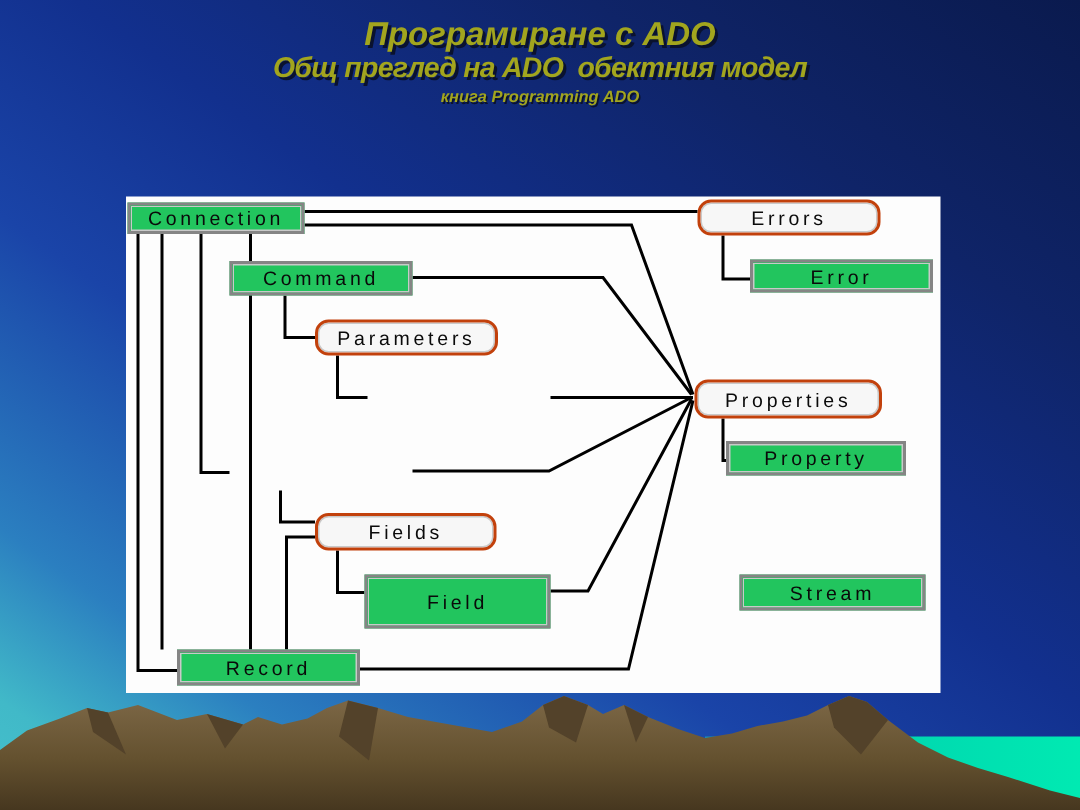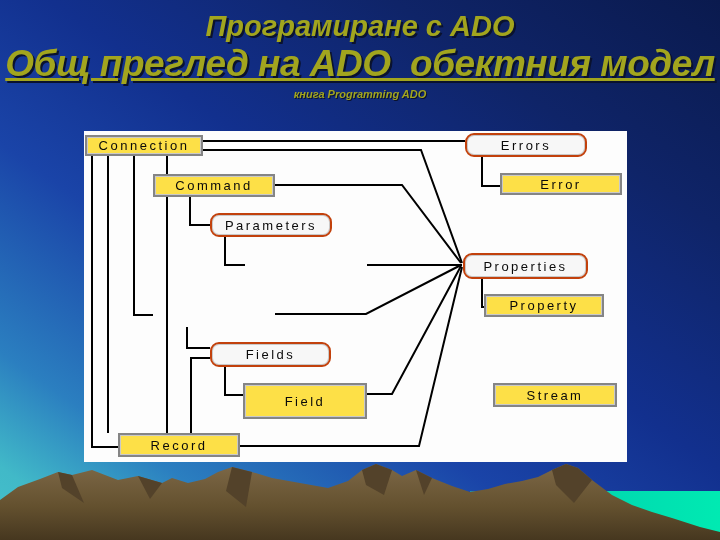--- a/index.html
+++ b/index.html
@@ -2,27 +2,27 @@
 <html><head>
 <meta charset="utf-8">
 <style>
   html,body{margin:0;padding:0;}
   body{width:720px;height:540px;overflow:hidden;position:relative;
        font-family:"Liberation Sans",sans-serif;}
   .slide{position:absolute;inset:0;width:720px;height:540px;
        background:linear-gradient(215deg,#0a1a4e 0%,#0f2468 22%,#12308e 45%,#1a44a8 62%,#2b7fc0 82%,#41b9c8 93%,#45c2cc 100%);}
   .titleblock{position:absolute;top:10px;left:0;width:720px;text-align:center;color:#a2a51e;
        font-weight:bold;font-style:italic;line-height:1.15;}
-  .title-l1{font-size:29px;text-shadow:2px 2px 0 #0a122e;}
-  .title-l2{font-size:37px;white-space:pre;text-shadow:2px 2px 0 #0a122e;letter-spacing:-0.5px;text-decoration:underline;}
+  .title-l1{font-size:22px;text-shadow:2px 2px 0 #0a122e;}
+  .title-l2{font-size:19px;white-space:pre;text-shadow:2px 2px 0 #0a122e;letter-spacing:-0.5px;}
   .subtitle{font-size:11px;margin-top:2px;text-shadow:1px 1px 0 #0a122e;}
   .panel{position:absolute;left:84px;top:131px;width:543px;height:331px;background:#fdfdfd;}
   .edges{position:absolute;left:0;top:0;width:543px;height:331px;}
   .node{position:absolute;box-sizing:border-box;display:flex;align-items:center;justify-content:center;
-       font-size:13px;letter-spacing:2.5px;color:#0a0a0a;background:#fde047;
+       font-size:13px;letter-spacing:2.5px;color:#0a0a0a;background:#22c55e;
        border:2px solid #858585;box-shadow:0 0 0 1px #c9c9c9 inset;}
   .node.rounded{background:#f7f7f7;border-radius:9px;border:2px solid #c2410c;}
   .scene{position:absolute;left:0;bottom:0;width:720px;height:85px;}
 </style>
 </head>
 <body>
 
 <div class="slide">
 
   <div class="titleblock">

